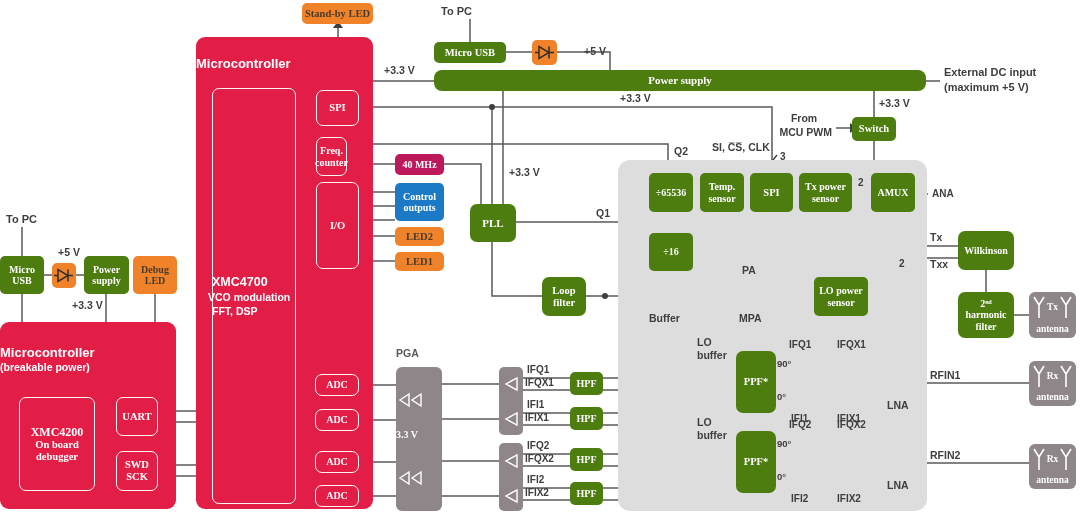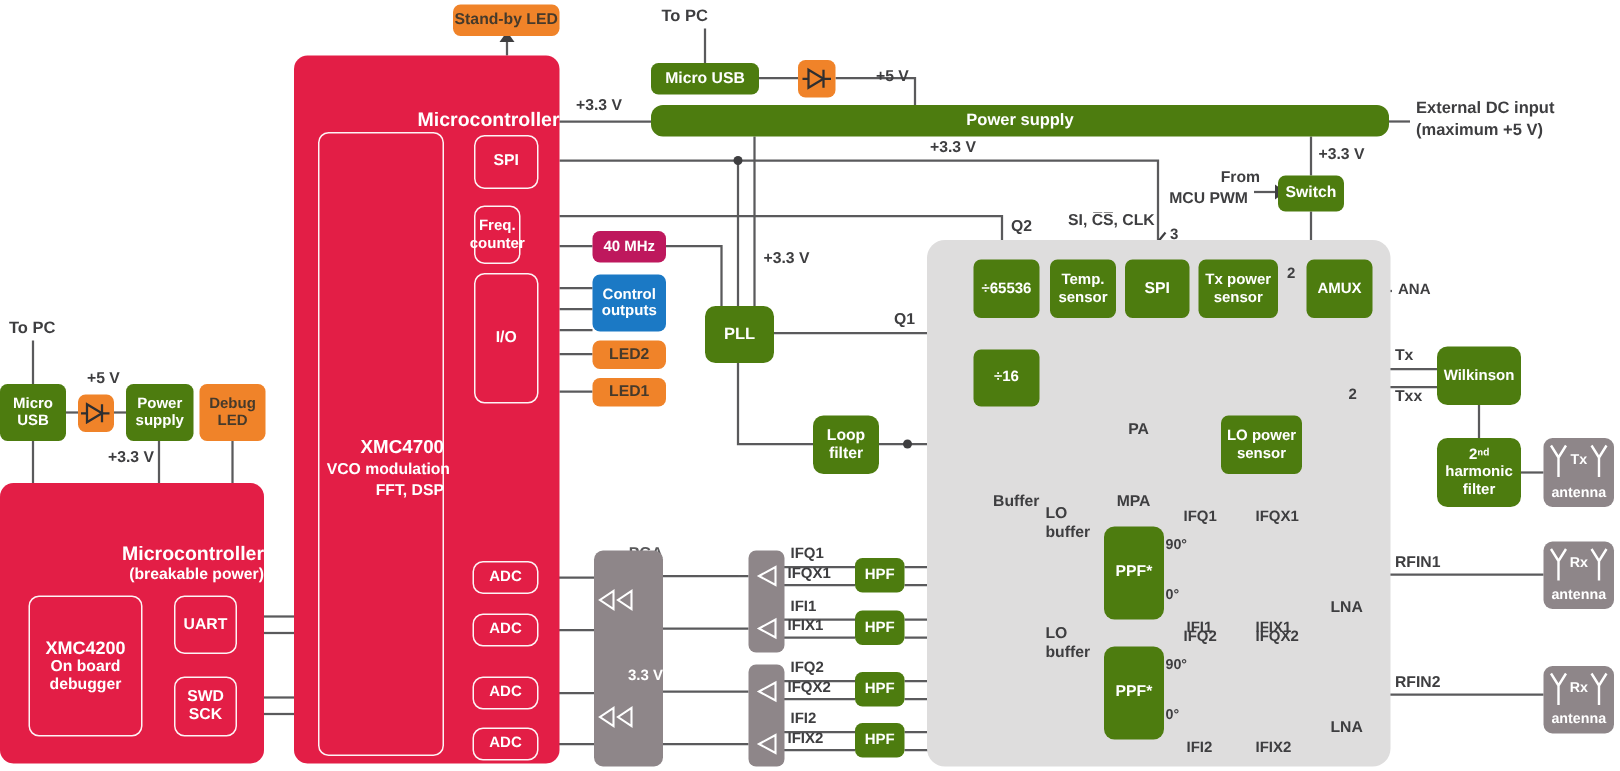--- a/index.html
+++ b/index.html
@@ -1,32 +1,32 @@
 <!DOCTYPE html>
 <html><head>
 <meta charset="utf-8">
 <style>
   html,body{margin:0;padding:0;background:#fff;}
   #canvas{position:relative;width:1080px;height:514px;background:#ffffff;overflow:hidden;
           font-family:"Liberation Sans","DejaVu Sans",sans-serif;}
   #wires{position:absolute;left:0;top:0;}
   .bx{position:absolute;box-sizing:border-box;display:flex;flex-direction:column;
       align-items:center;justify-content:center;color:#fff;font-weight:600;
-      text-align:center;line-height:1.12;font-size:10.5px;}
+      text-align:center;line-height:1.12;font-size:10.5px;font-family:Liberation Serif, serif;}
   .navy{background:#4d7c0f;border-radius:5px;}
   .navy2{background:#be185d;border-radius:5px;}
   .ltblue{background:#1B79C5;border-radius:5px;}
   .orange{background:#F08329;border-radius:5px;color:#463A2B;}
   .red{background:#E31E46;border-radius:9px;}
   .taupe{background:#8E8689;border-radius:6px;}
   .chipbg{background:#DEDDDD;border-radius:12px;}
   .outline{border:1.5px solid rgba(255,255,255,.95);border-radius:7px;background:transparent;color:#fff;}
   .lb{position:absolute;color:#3E3E40;font-weight:600;white-space:nowrap;font-size:10.5px;line-height:1.1;}
   .lbw{position:absolute;color:#fff;font-weight:600;white-space:nowrap;font-size:10.5px;line-height:1.1;}
-  .ctr{text-align:right;margin-top:16px;}
+  .ctr{text-align:left;}
   .b{font-weight:700;}
 </style>
 </head>
 <body>
 
 <div id="canvas">
 
   <svg id="wires" width="1080" height="514" viewBox="0 0 1080 514">
     <g stroke="#5A5A5C" stroke-width="1.5" fill="none">
 
@@ -244,21 +244,21 @@
       </svg>
     </div>
   <div class="lb" style="left:584px;top:46px;">+5 V</div>
   <div class="bx navy" style="left:434px;top:70px;width:492px;height:21px;border-radius:8px;font-size:11px;">
     <span>Power supply</span>
     </div>
   <div class="lb" style="left:384px;top:65px;">+3.3 V</div>
   <div class="lb" style="left:944px;top:66px;font-size:11px;">External DC input</div>
   <div class="lb" style="left:944px;top:81px;font-size:11px;">(maximum +5 V)</div>
   <div class="lb" style="left:879px;top:98px;">+3.3 V</div>
-  <div class="lb" style="left:768px;top:113px;width:72px;text-align:right;">From</div>
+  <div class="lb" style="left:768px;top:113px;width:72px;text-align:center;">From</div>
   <div class="lb" style="left:760px;top:127px;width:72px;text-align:right;">MCU PWM</div>
   <div class="bx navy" style="left:852px;top:117px;width:44px;height:24px;">
     <span>Switch</span>
     </div>
   <div class="bx orange" style="left:302px;top:3px;width:71px;height:21px;">
     <span>Stand-by LED</span>
     </div>
 
   <div class="bx red" style="left:196px;top:37px;width:177px;height:472px;"></div>
   <div class="lbw b ctr" style="left:196px;top:57px;width:177px;font-size:13px;">Microcontroller</div>

